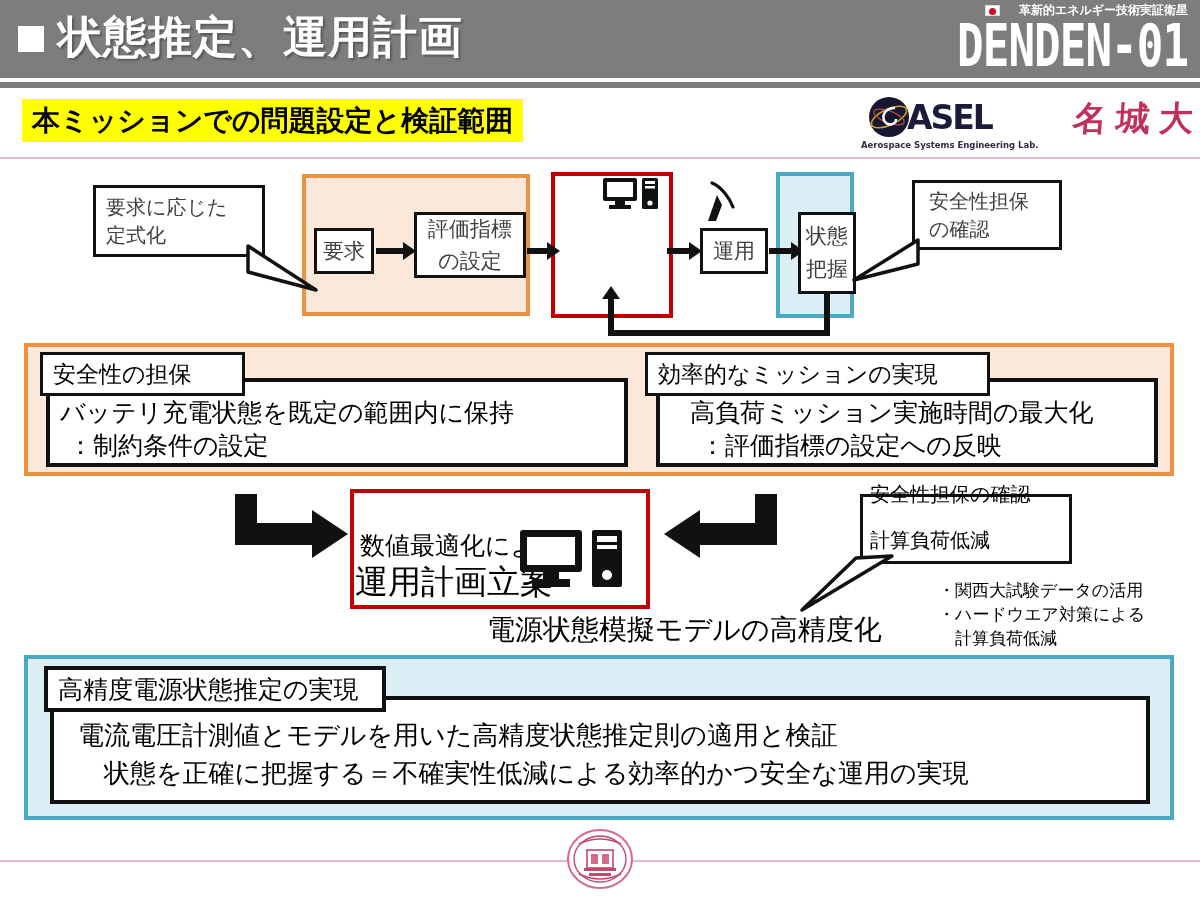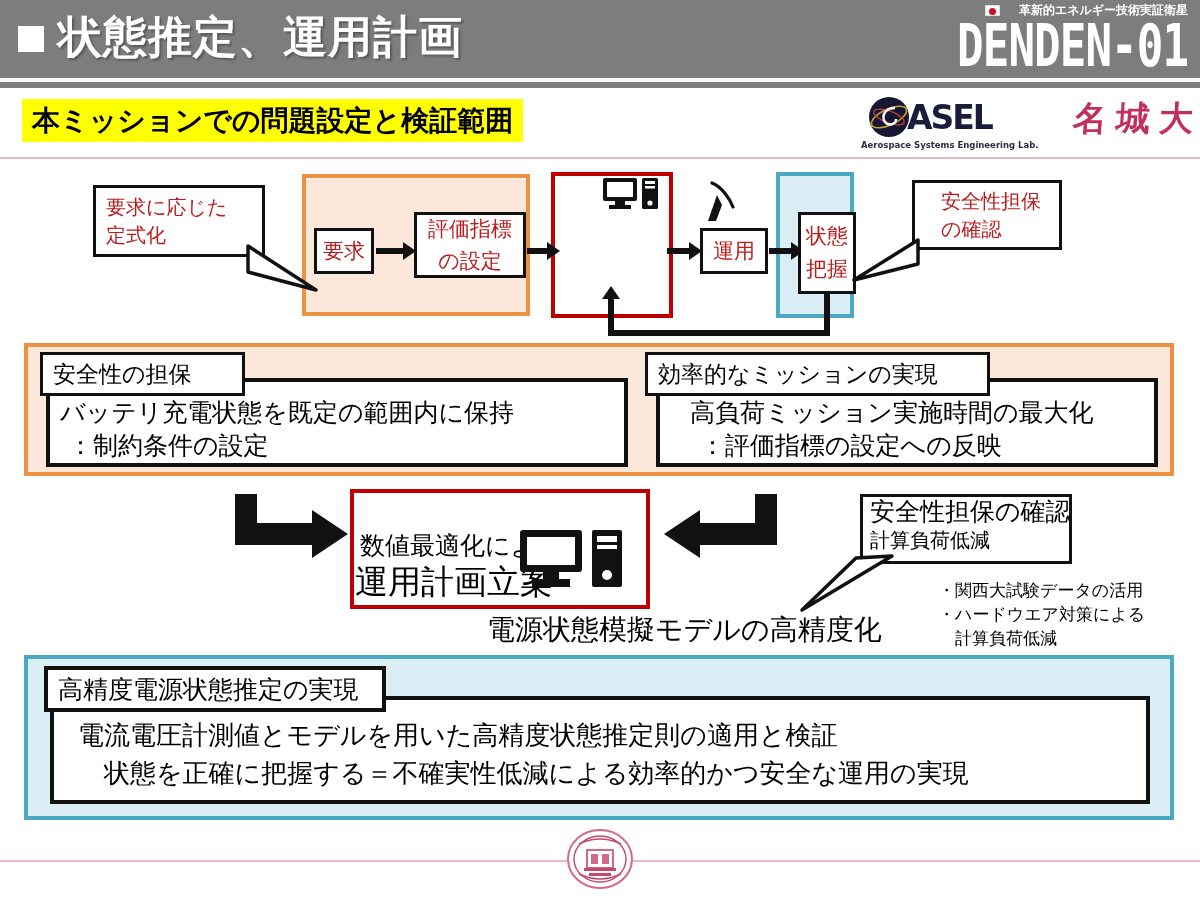--- a/index.html
+++ b/index.html
@@ -87,21 +87,21 @@
   
   .panel-orange {
     position:absolute; background:#fce8da; border:4px solid #ed9143;
   }
   .panel-blue {
     position:absolute; background:#dceef5; border:4px solid #4ba9c4;
   }
   .box-black {
     position:absolute; background:#ffffff; border:3px solid #111111;
     display:flex; align-items:center; justify-content:center; text-align:center;
-    color:#b91c1c; font-weight:normal;
+    color:#404040; font-weight:normal;
   }
   .box-red {
     position:absolute; background:#ffffff; border:4px solid #c00000;
   }
   .plain-text { position:absolute; color:#000000; white-space:pre; }
 
   
   .tail { position:absolute; }
   .arrow-line { position:absolute; background:#111; }
   .arrow-head-r, .arrow-head-l, .arrow-head-u, .arrow-head-d {
@@ -216,21 +216,21 @@
   <div class="box-black j-text" style="left:700px; top:228px; width:68px; height:46px; font-size:21px;">運用</div>
 
   <div class="arrow-line" style="left:769px; top:248px; width:24px; height:6px;"></div>
   <div class="arrow-head-r" style="left:791px; top:242px;"></div>
 
   <div class="box-black j-text" style="left:798px; top:212px; width:58px; height:82px; font-size:21px; line-height:33px;">
     <span style="white-space:pre-line;">状態
 把握</span>
   </div>
 
-  <div class="box-black j-text" style="left:912px; top:180px; width:150px; height:70px; font-size:20px; line-height:28px; justify-content:flex-start; padding-left:26px; text-align:left;">
+  <div class="box-black j-text" style="left:912px; top:180px; width:150px; height:70px; font-size:20px; line-height:28px; justify-content:flex-start; padding-left:14px; text-align:left;">
     <span style="white-space:pre-line;">安全性担保
 の確認</span>
   </div>
   <div class="tail" style="left:846px; top:236px;">
     <svg width="80" height="52" viewBox="0 0 80 52">
       <polygon points="72,4 8,44 72,28" fill="#ffffff" stroke="#111111" stroke-width="3.5" stroke-linejoin="round"></polygon>
     </svg>
   </div>
 
   <div class="arrow-line" style="left:824px; top:294px; width:6px; height:42px;"></div>
@@ -276,21 +276,21 @@
   <div class="elbow" style="left:650px; top:490px;">
     <svg width="130" height="80" viewBox="0 0 130 80">
       <path d="M116 4 L116 44 L44 44" fill="none" stroke="#111" stroke-width="22" stroke-linejoin="miter"></path>
       <polygon points="50,20 14,44 50,68" fill="#111"></polygon>
     </svg>
   </div>
 
   <div class="plain-text j-text" style="left:487px; top:611px; font-size:28px;">電源状態模擬モデルの高精度化</div>
 
   <div style="position:absolute; left:860px; top:494px; width:212px; height:70px; border:3px solid #111; background:#fff;"></div>
-  <div class="plain-text j-text" style="left:870px; top:497px; font-size:25px; line-height:29px;">安全性担保の確認</div>
+  <div class="plain-text j-text" style="left:870px; top:480px; font-size:20px; line-height:29px;">安全性担保の確認</div>
   <div class="plain-text j-text" style="left:870px; top:526px; font-size:20px; line-height:29px;">計算負荷低減</div>
   <div class="tail" style="left:790px; top:552px;">
     <svg width="110" height="62" viewBox="0 0 110 62">
       <polygon points="102,4 12,58 66,6" fill="#ffffff" stroke="#111111" stroke-width="3.5" stroke-linejoin="round"></polygon>
     </svg>
   </div>
 
   <div class="plain-text j-text" style="left:938px; top:578px; font-size:17px; line-height:24px;">・関西大試験データの活用</div>
   <div class="plain-text j-text" style="left:938px; top:602px; font-size:17px; line-height:24px;">・ハードウエア対策による</div>
   <div class="plain-text j-text" style="left:938px; top:626px; font-size:17px; line-height:24px;">　計算負荷低減</div>

